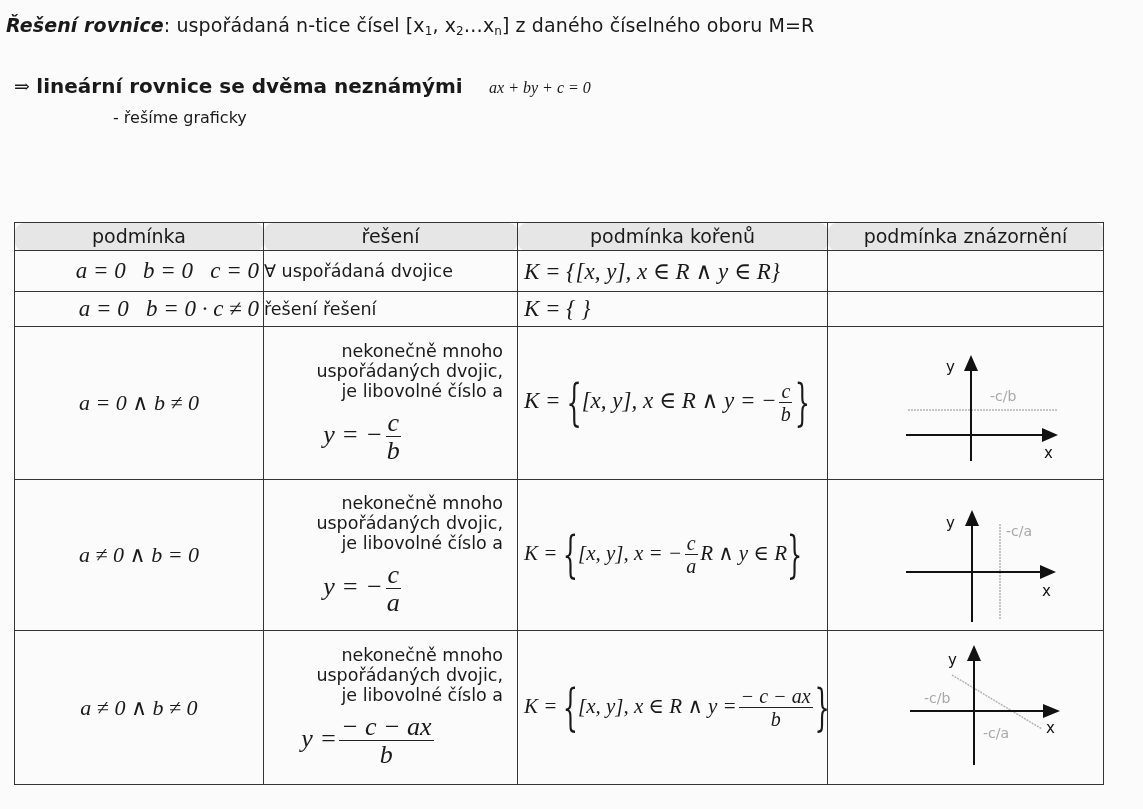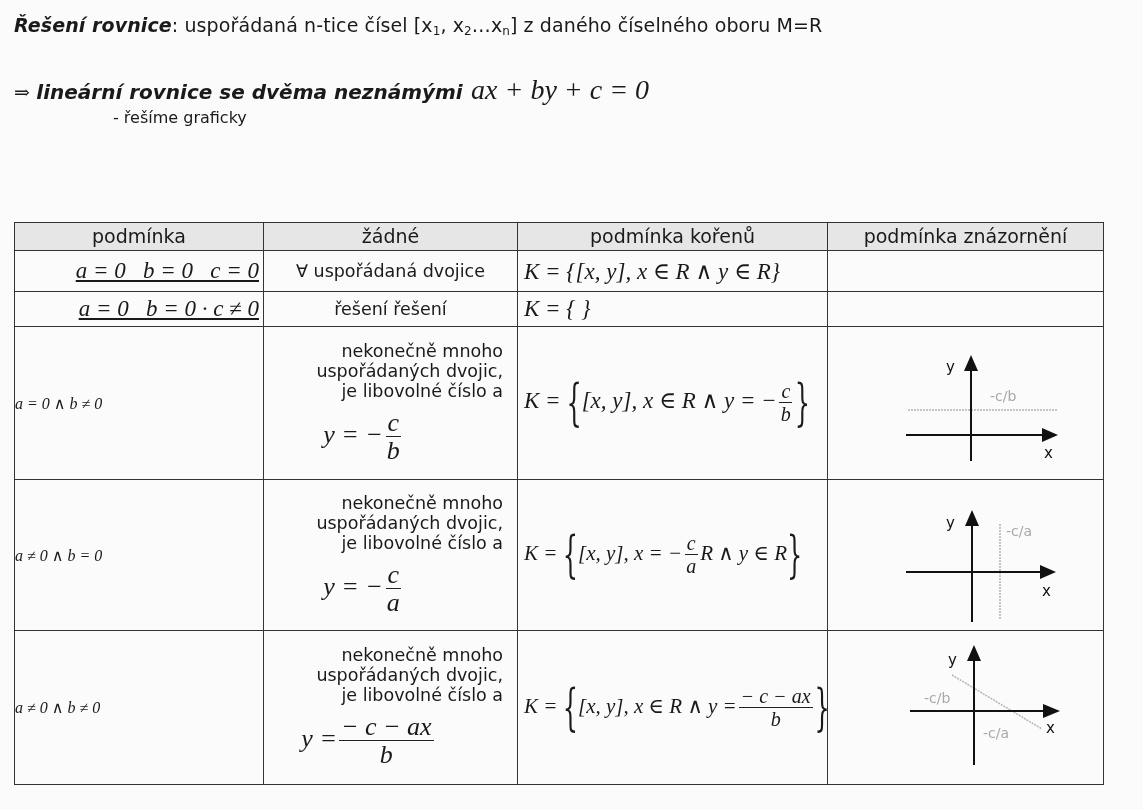--- a/index.html
+++ b/index.html
@@ -3,27 +3,27 @@
 <meta charset="utf-8">
 <style>
   html, body { margin:0; padding:0; }
   body {
     width:1143px; height:809px; overflow:hidden;
     background:#fbfbfb;
     position:relative;
     font-family:"DejaVu Sans", sans-serif;
     color:#1a1a1a;
   }
-  .line1 { position:absolute; left:14px; top:14px; font-size:19px; white-space:nowrap; letter-spacing:0.1px; }
+  .line1 { position:absolute; left:6px; top:14px; font-size:19px; white-space:nowrap; letter-spacing:0.1px; }
   .line1 b { font-style:italic; font-weight:bold; }
   .line2 { position:absolute; left:14px; top:74px; font-size:20px; white-space:nowrap; }
   .line2 .arrow { font-family:"DejaVu Serif", serif; font-size:19px; }
-  .line2 b { font-style:italic; font-weight:bold; }
+  .line2 b { font-weight:bold; }
   .math { font-family:"Liberation Serif", "DejaVu Serif", serif; font-style:italic; }
-  .line2 .math { font-size:28px; margin-left:2px; }
+  .line2 .math { font-size:16px; margin-left:20px; }
   .line3 { position:absolute; left:113px; top:108px; font-size:16px; white-space:nowrap; }
   sub { font-size:12px; vertical-align:-3px; }
 
   table.main {
     position:absolute; left:14px; top:222px;
     border-collapse:collapse;
     width:1089px;
     table-layout:fixed;
   }
   table.main td, table.main th {
@@ -31,24 +31,25 @@
     padding:0;
     vertical-align:middle;
   }
   th {
     background:#e6e6e6;
     font-weight:normal;
     font-size:19px;
     height:27px;
     line-height:27px;
     text-align:center;
-  }
-  .cond { text-align:right; padding-right:4px !important; font-size:23px; white-space:nowrap;text-decoration:underline; }
-  .condc { font-size:16px; white-space:nowrap;font-style:italic; }
-  .roots { text-align:center; font-size:17.5px; }
+    border-radius:9px;
+  }
+  .cond { text-align:right; padding-right:4px !important; font-size:23px; white-space:nowrap; }
+  .condc { text-align:center; font-size:22px; white-space:nowrap;font-style:italic; }
+  .roots { font-size:17.5px; }
   .rootsr { text-align:right; font-size:17.5px; padding-right:14px !important; line-height:20px; }
   .kset { font-size:23px; padding-left:6px !important; white-space:nowrap; }
   .r1 td { height:40px; }
   .r2 td { height:34px; }
   .r3 td { height:152px; }
   .r4 td { height:150px; }
   .r5 td { height:153px; }
 
   .frac { display:inline-flex; flex-direction:column; align-items:center; vertical-align:middle; margin:0 2px; }
   .frac .num { border-bottom:1.4px solid #222; padding:0 2px; line-height:1.05; }
@@ -77,21 +78,21 @@
 <table class="main">
   <colgroup>
     <col style="width:249px">
       <col style="width:254px">
       <col style="width:310px">
       <col style="width:276px">
   </colgroup>
   <tbody>
       <tr>
     <th>podmínka</th>
-    <th>žádné</th>
+    <th>řešení</th>
     <th>podmínka kořenů</th>
     <th>podmínka znázornění</th>
   </tr>
 
   <tr class="r1">
     <td class="cond math" style="white-space:pre">a = 0   b = 0   c = 0</td>
     <td class="roots">∀ uspořádaná dvojice</td>
     <td class="kset math">K = {[x, y], x ∈ R ∧ y ∈ R}</td>
     <td></td>
   </tr>

